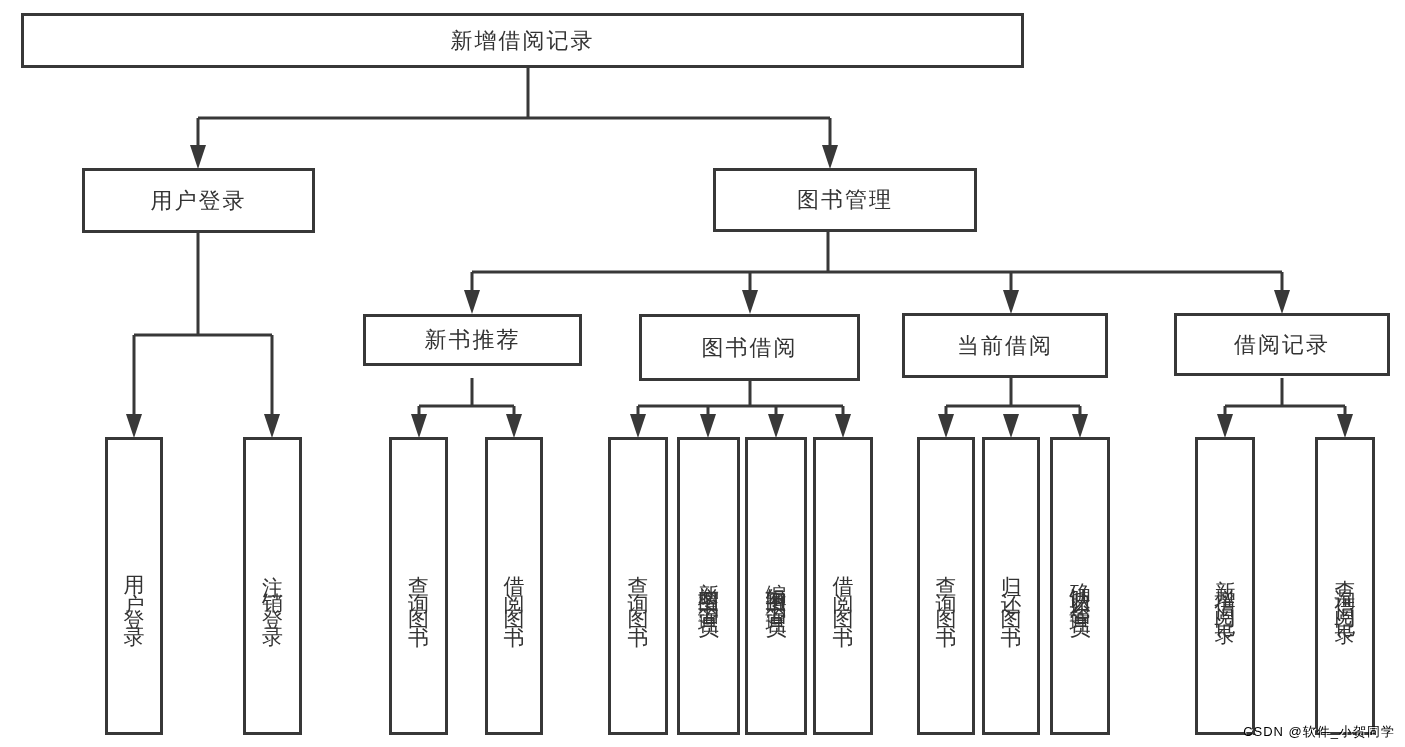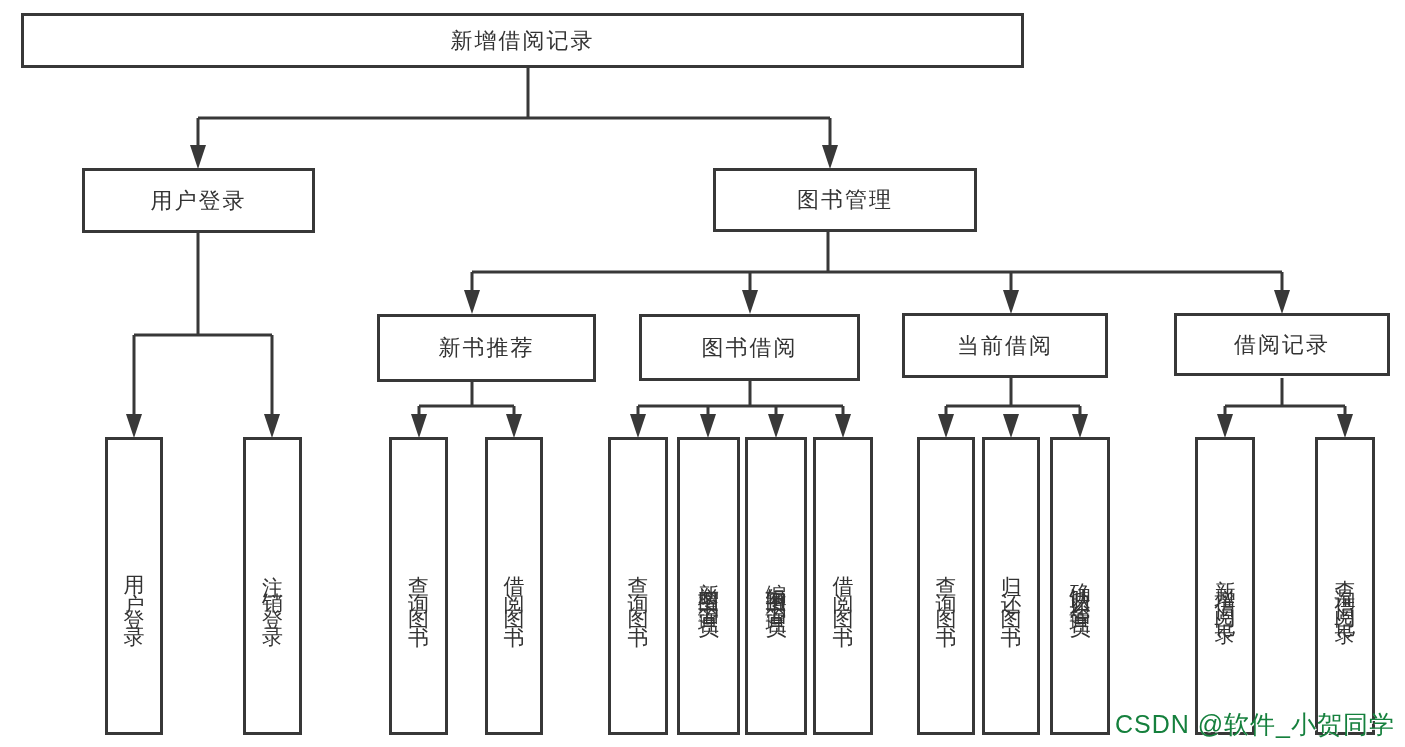--- a/index.html
+++ b/index.html
@@ -16,22 +16,22 @@
   .vbox{
     position:absolute;background:#ffffff;border:3px solid #383838;box-sizing:border-box;
     display:flex;align-items:center;justify-content:center;
     writing-mode:vertical-rl;text-orientation:mixed;
     font-size:21px;white-space:nowrap;
   }
   .v4{letter-spacing:17px;padding-top:14px;}
   .v6{letter-spacing:9px;padding-top:8px;}
   .v10{letter-spacing:5px;padding-top:4px;}
   .watermark{
-    position:absolute;right:10px;bottom:6px;font-size:25px;letter-spacing:1px;
-    color:#15803d;text-shadow:1px 1px 0 #ffffff;z-index:5;white-space:nowrap;
+    position:absolute;right:10px;bottom:6px;font-size:13px;letter-spacing:1px;
+    color:#000000;text-shadow:1px 1px 0 #ffffff;z-index:5;white-space:nowrap;
   }
 </style>
 </head>
 <body>
 
 <div class="canvas">
 
   <svg class="connectors" viewBox="0 0 1405 747">
     <g stroke="#383838" stroke-width="3" fill="none">
       <path d="M528 68 V118 M198 118 H830 M198 118 V148 M830 118 V148"></path>
@@ -69,21 +69,21 @@
     <span>新增借阅记录</span>
   </div>
 
   <div class="hbox" style="left:82px;top:168px;width:233px;height:65px">
     <span>用户登录</span>
   </div>
   <div class="hbox" style="left:713px;top:168px;width:264px;height:64px">
     <span>图书管理</span>
   </div>
 
-  <div class="hbox" style="left:377px;top:314px;width:219px;height:68px">
+  <div class="hbox" style="left:363px;top:314px;width:219px;height:52px">
     <span>新书推荐</span>
   </div>
   <div class="hbox" style="left:639px;top:314px;width:221px;height:67px">
     <span>图书借阅</span>
   </div>
   <div class="hbox" style="left:902px;top:313px;width:206px;height:65px">
     <span>当前借阅</span>
   </div>
   <div class="hbox" style="left:1174px;top:313px;width:216px;height:63px">
     <span>借阅记录</span>

